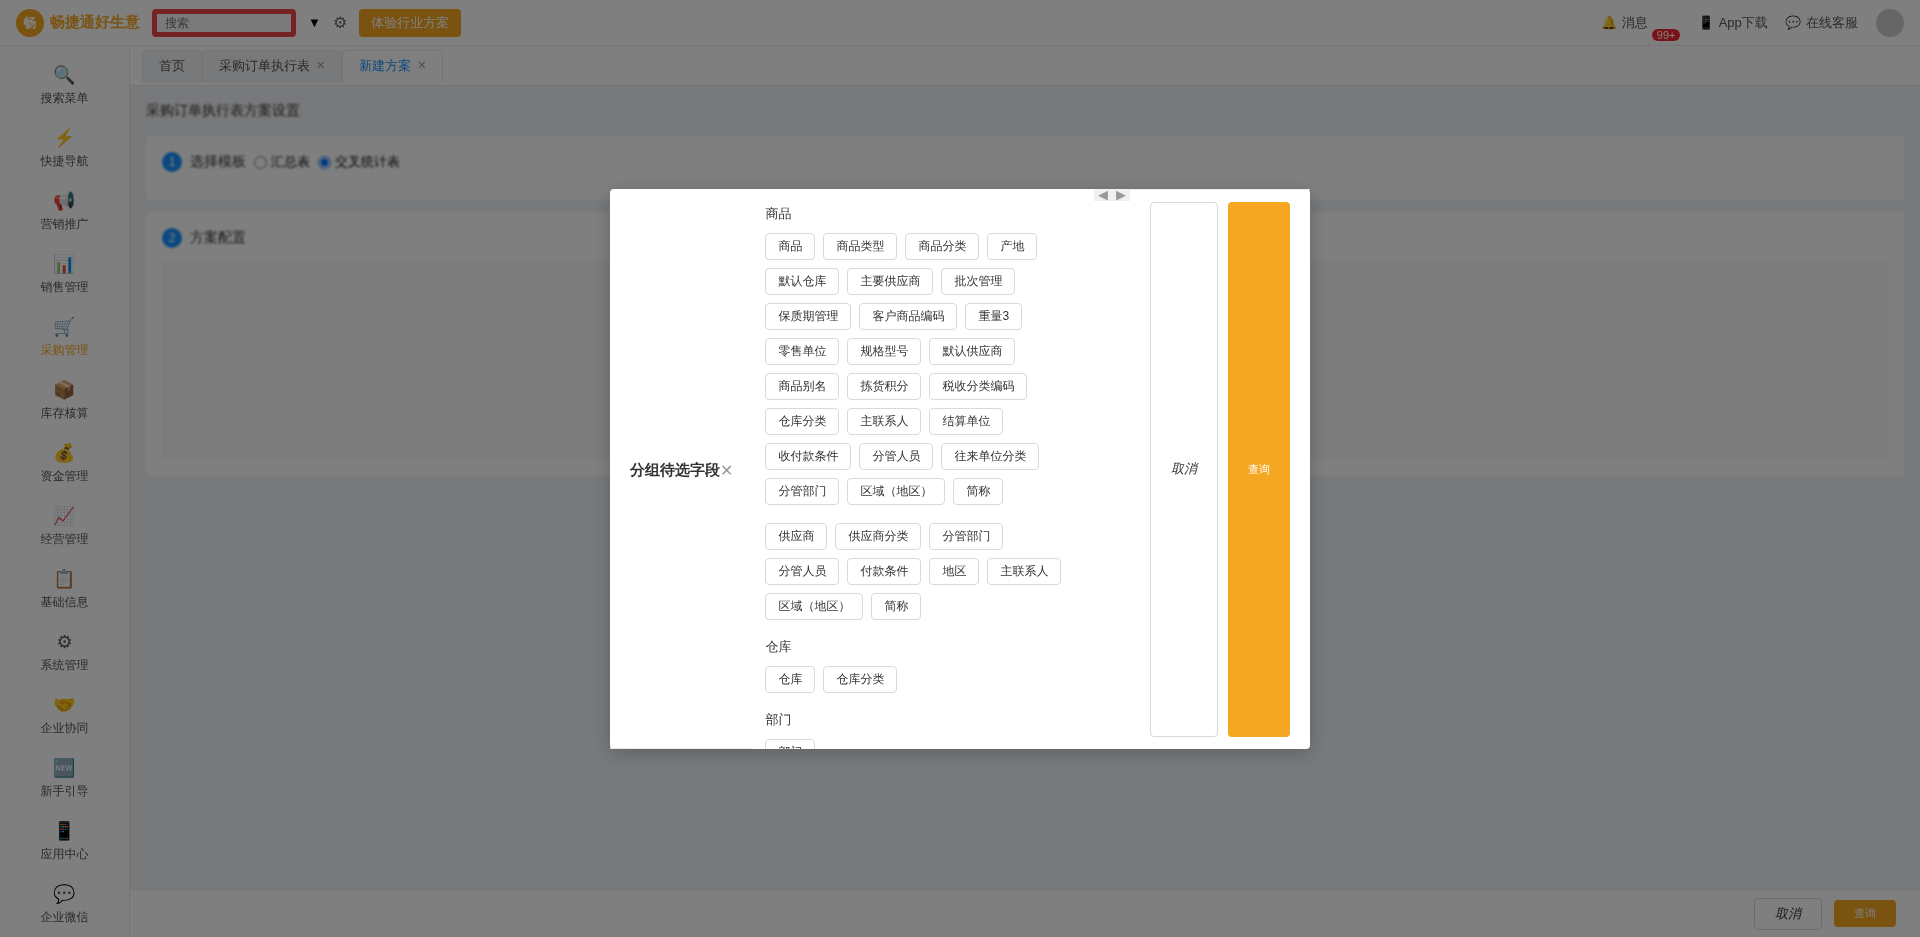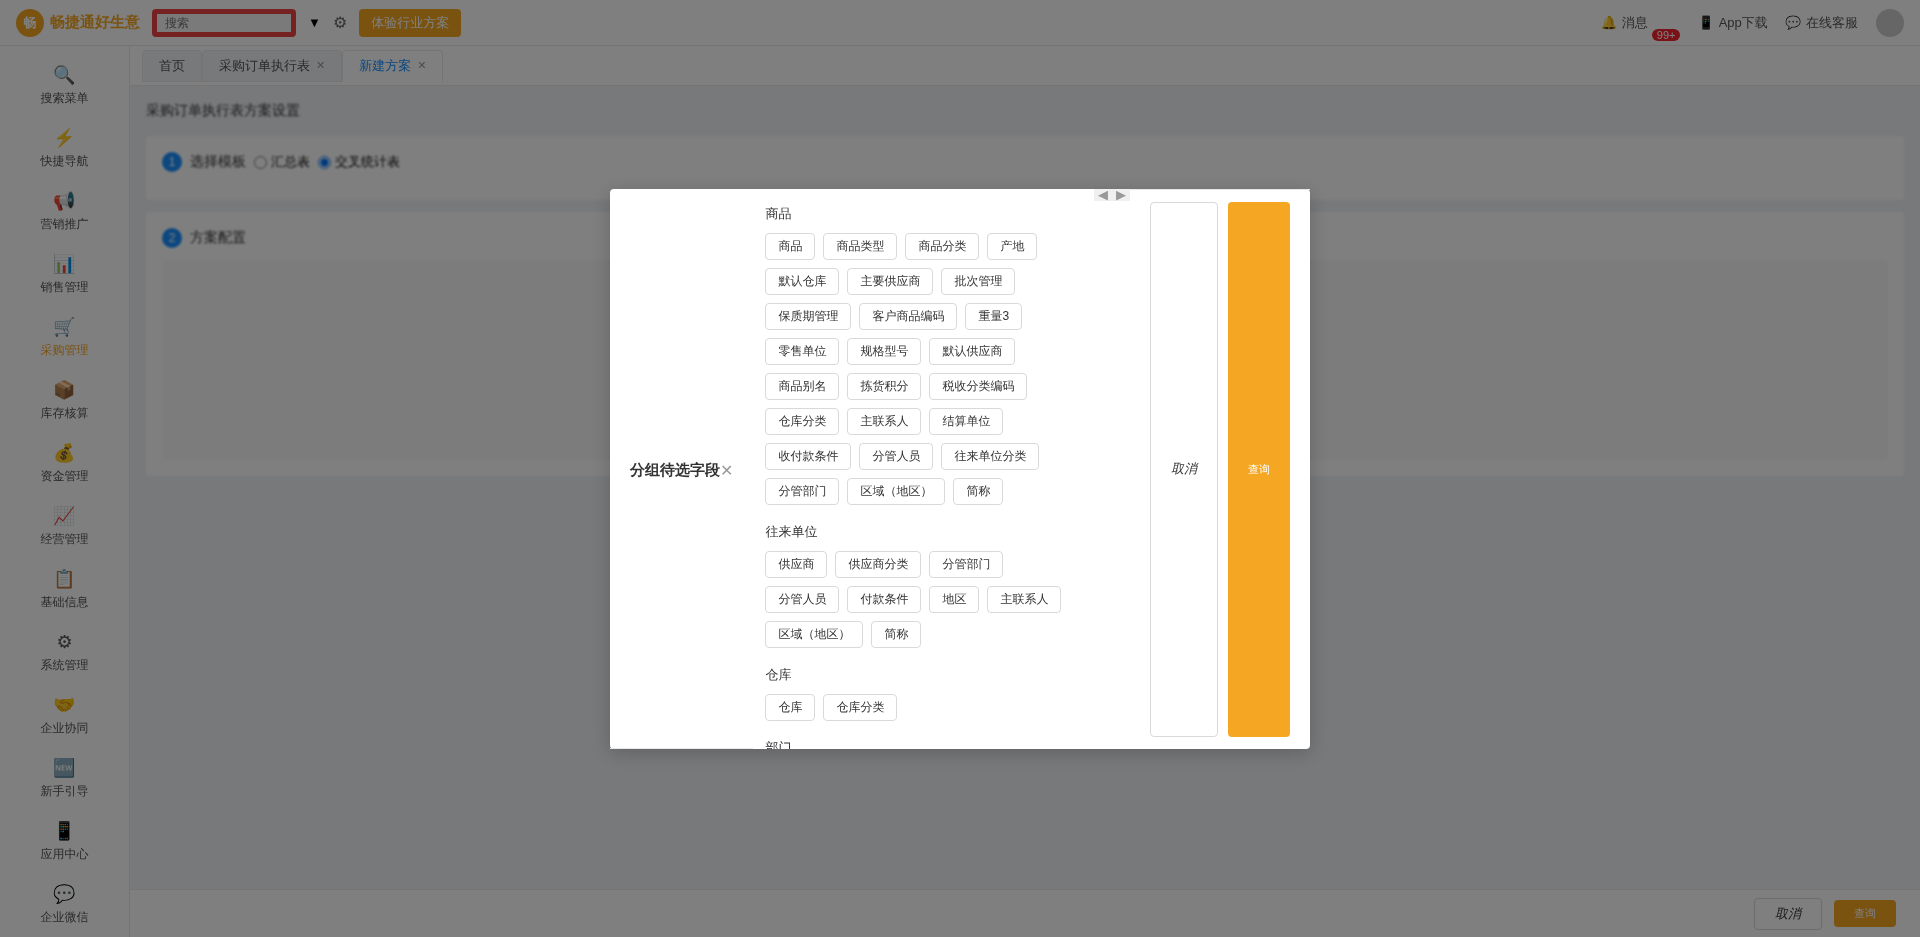--- a/index.html
+++ b/index.html
@@ -321,21 +321,20 @@
           <span class="field-tag">收付款条件</span>
           <span class="field-tag">分管人员</span>
           <span class="field-tag">往来单位分类</span>
           <span class="field-tag">分管部门</span>
           <span class="field-tag">区域（地区）</span>
           <span class="field-tag">简称</span>
         </div>
       </div>
 
       <div class="field-section">
-        <div class="field-section-title">往来单位</div>
         <div class="field-tags">
           <span class="field-tag">供应商</span>
           <span class="field-tag">供应商分类</span>
           <span class="field-tag">分管部门</span>
           <span class="field-tag">分管人员</span>
           <span class="field-tag">付款条件</span>
           <span class="field-tag">地区</span>
           <span class="field-tag">主联系人</span>
           <span class="field-tag">区域（地区）</span>
           <span class="field-tag">简称</span>

